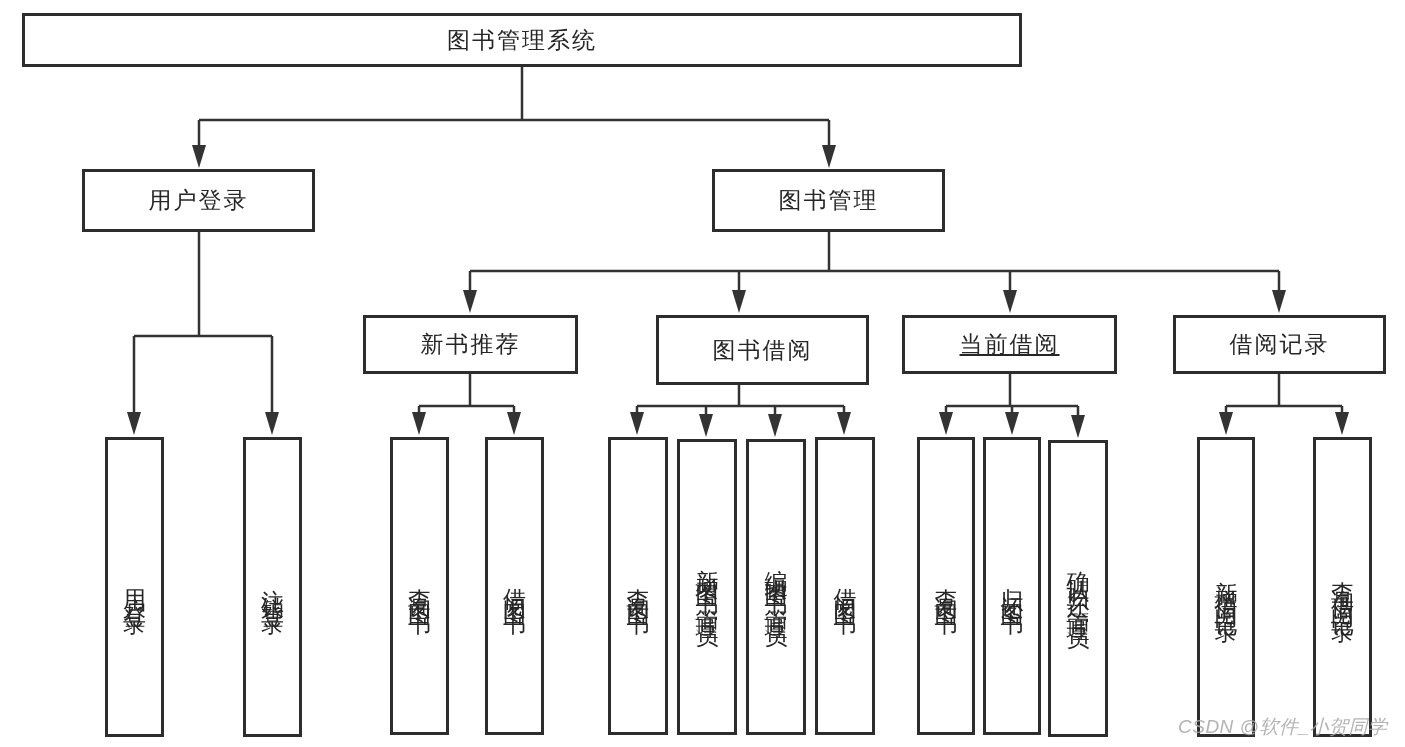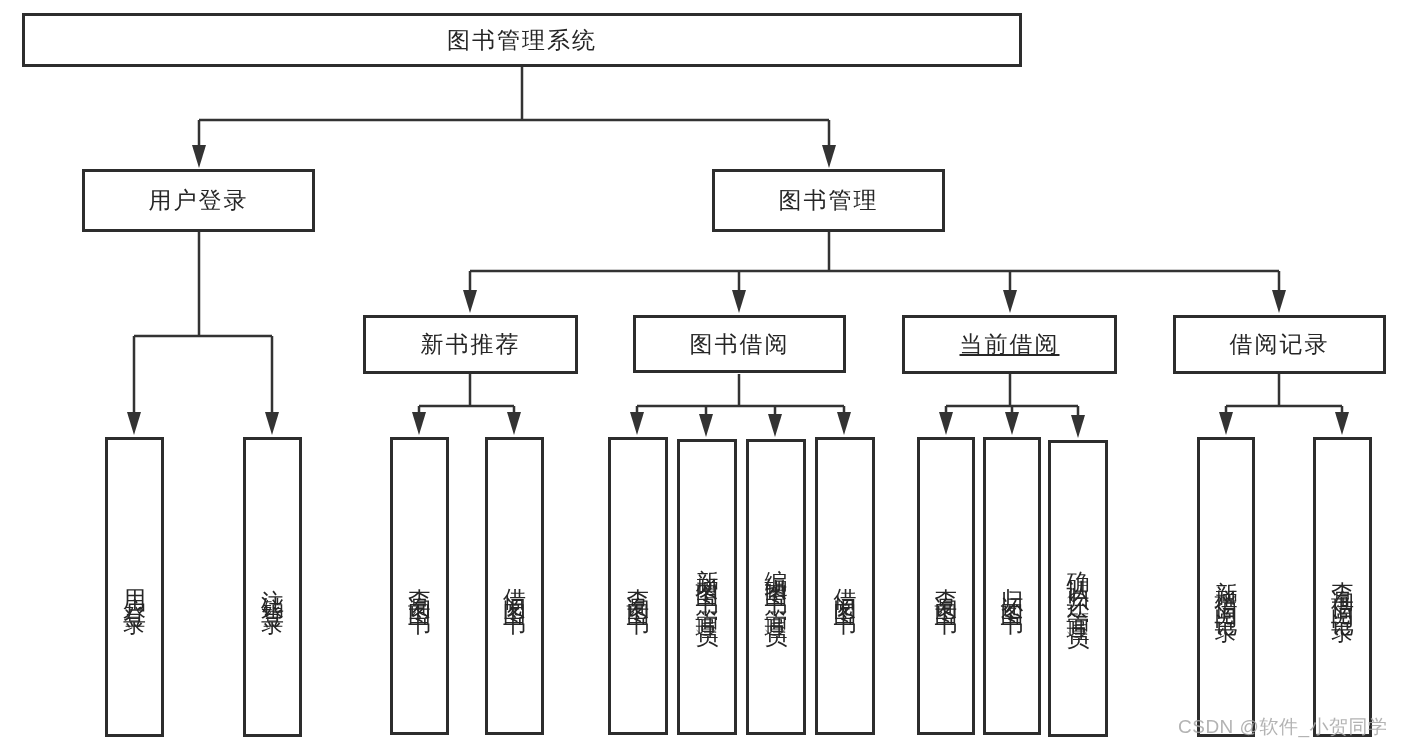--- a/index.html
+++ b/index.html
@@ -46,20 +46,21 @@
   }
   #watermark {
     position: absolute;
     left: 1178px;
     top: 714px;
     z-index: 10;
     font-size: 19px;
     color: rgba(168,168,168,0.88);
     white-space: nowrap;
     letter-spacing: 0.5px;
+    font-style: italic;
   }
 </style>
 </head>
 <body>
 
 <div id="stage">
 
   <svg id="connectors" width="1405" height="747" viewBox="0 0 1405 747">
     <g stroke="#333333" stroke-width="2.5" fill="none">
 
@@ -115,21 +116,21 @@
   <div class="hbox" style="left:82px; top:169px; width:233px; height:63px;">
     <span class="lbl">用户登录</span>
   </div>
   <div class="hbox" style="left:712px; top:169px; width:233px; height:63px;">
     <span class="lbl">图书管理</span>
   </div>
 
   <div class="hbox" style="left:363px; top:315px; width:215px; height:59px;">
     <span class="lbl">新书推荐</span>
   </div>
-  <div class="hbox" style="left:633px; top:315px; width:213px; height:58px;">
+  <div class="hbox" style="left:656px; top:315px; width:213px; height:70px;">
     <span class="lbl">图书借阅</span>
   </div>
   <div class="hbox" style="left:902px; top:315px; width:215px; height:59px;text-decoration:underline;">
     <span class="lbl">当前借阅</span>
   </div>
   <div class="hbox" style="left:1173px; top:315px; width:213px; height:59px;">
     <span class="lbl">借阅记录</span>
   </div>
 
   <div class="vbox" style="left:105px; top:437px; width:59px; height:300px;">

